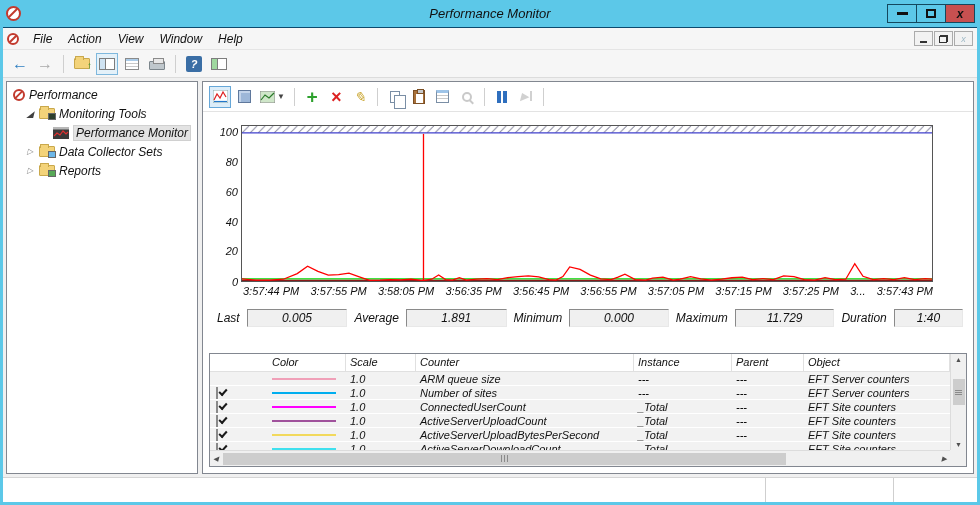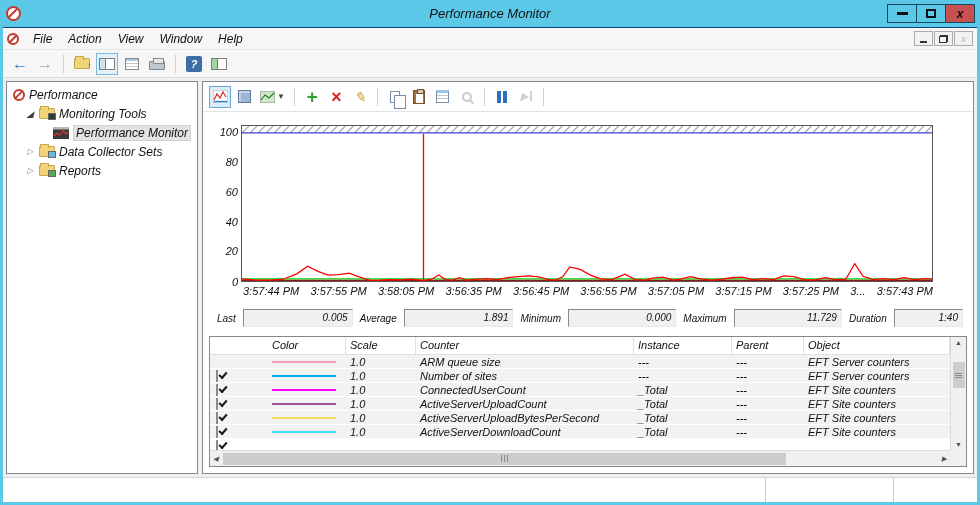--- a/index.html
+++ b/index.html
@@ -92,22 +92,22 @@
 
   
   .chart-zone { padding:13px 0 0 4px; flex:0 0 auto; }
   .plot-row { display:flex; padding-right:40px; }
   .y-axis { width:34px; position:relative; height:157px; flex:0 0 auto; }
   .y-axis span { position:absolute; right:3px; font-size:11px; color:#111; }
   .plot-frame { flex:1; height:157px; border:1px solid #555; position:relative; }
   .plot-frame svg { display:block; width:100%; height:100%; }
   .x-axis { display:flex; justify-content:space-between; margin:3px 40px 0 36px; font-size:11px; color:#111; }
 
-  .stats-row { display:flex; align-items:center; gap:7px; margin:12px 10px 0 14px; font-size:10px; color:#111; }
-  .stat-box { height:18px; line-height:16px; background:#f0f0f0; border:1px solid #8a8a8a; border-bottom-color:#e8e8e8; border-right-color:#e8e8e8; text-align:right; padding:0 4px; }
+  .stats-row { display:flex; align-items:center; gap:7px; margin:12px 10px 17px 14px; font-size:12px; color:#111; }
+  .stat-box { height:18px; line-height:16px; background:#f0f0f0; border:1px solid #8a8a8a; border-bottom-color:#e8e8e8; border-right-color:#e8e8e8; text-align:center; padding:0 19px; }
   .sb-1{width:148px} .sb-2{width:148px} .sb-3{width:146px} .sb-4{width:146px} .sb-5{width:92px}
 
   
   .legend { margin:9px 6px 6px 6px; border:1px solid #828790; flex:1; display:grid; grid-template-columns:1fr 16px; grid-template-rows:1fr 16px; min-height:0; }
   .legend-main { grid-column:1; grid-row:1; overflow:hidden; display:flex; flex-direction:column; }
   .lheader { display:flex; height:18px; background:#fff; border-bottom:1px solid #e0e0e0; font-size:11px; color:#111; flex:0 0 auto; }
   .lheader > div { border-right:1px solid #e0e0e0; padding:2px 0 0 4px; }
   .lrow { display:flex; height:14px; background:#f2f2f2; border-bottom:1px solid #fff; font-size:11px; color:#111; align-items:center; }
   .lrow > div { padding-left:4px; overflow:hidden; white-space:nowrap; }
   .col-show{width:58px; flex:0 0 auto;margin-top:28px;} .col-color{width:78px; flex:0 0 auto;} .col-scale{width:70px; flex:0 0 auto;}

